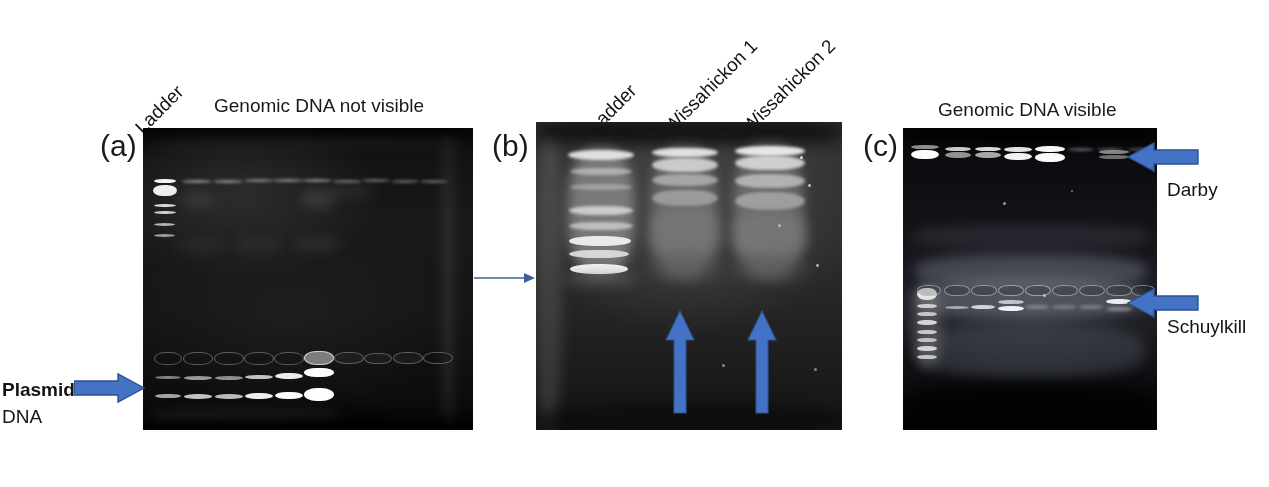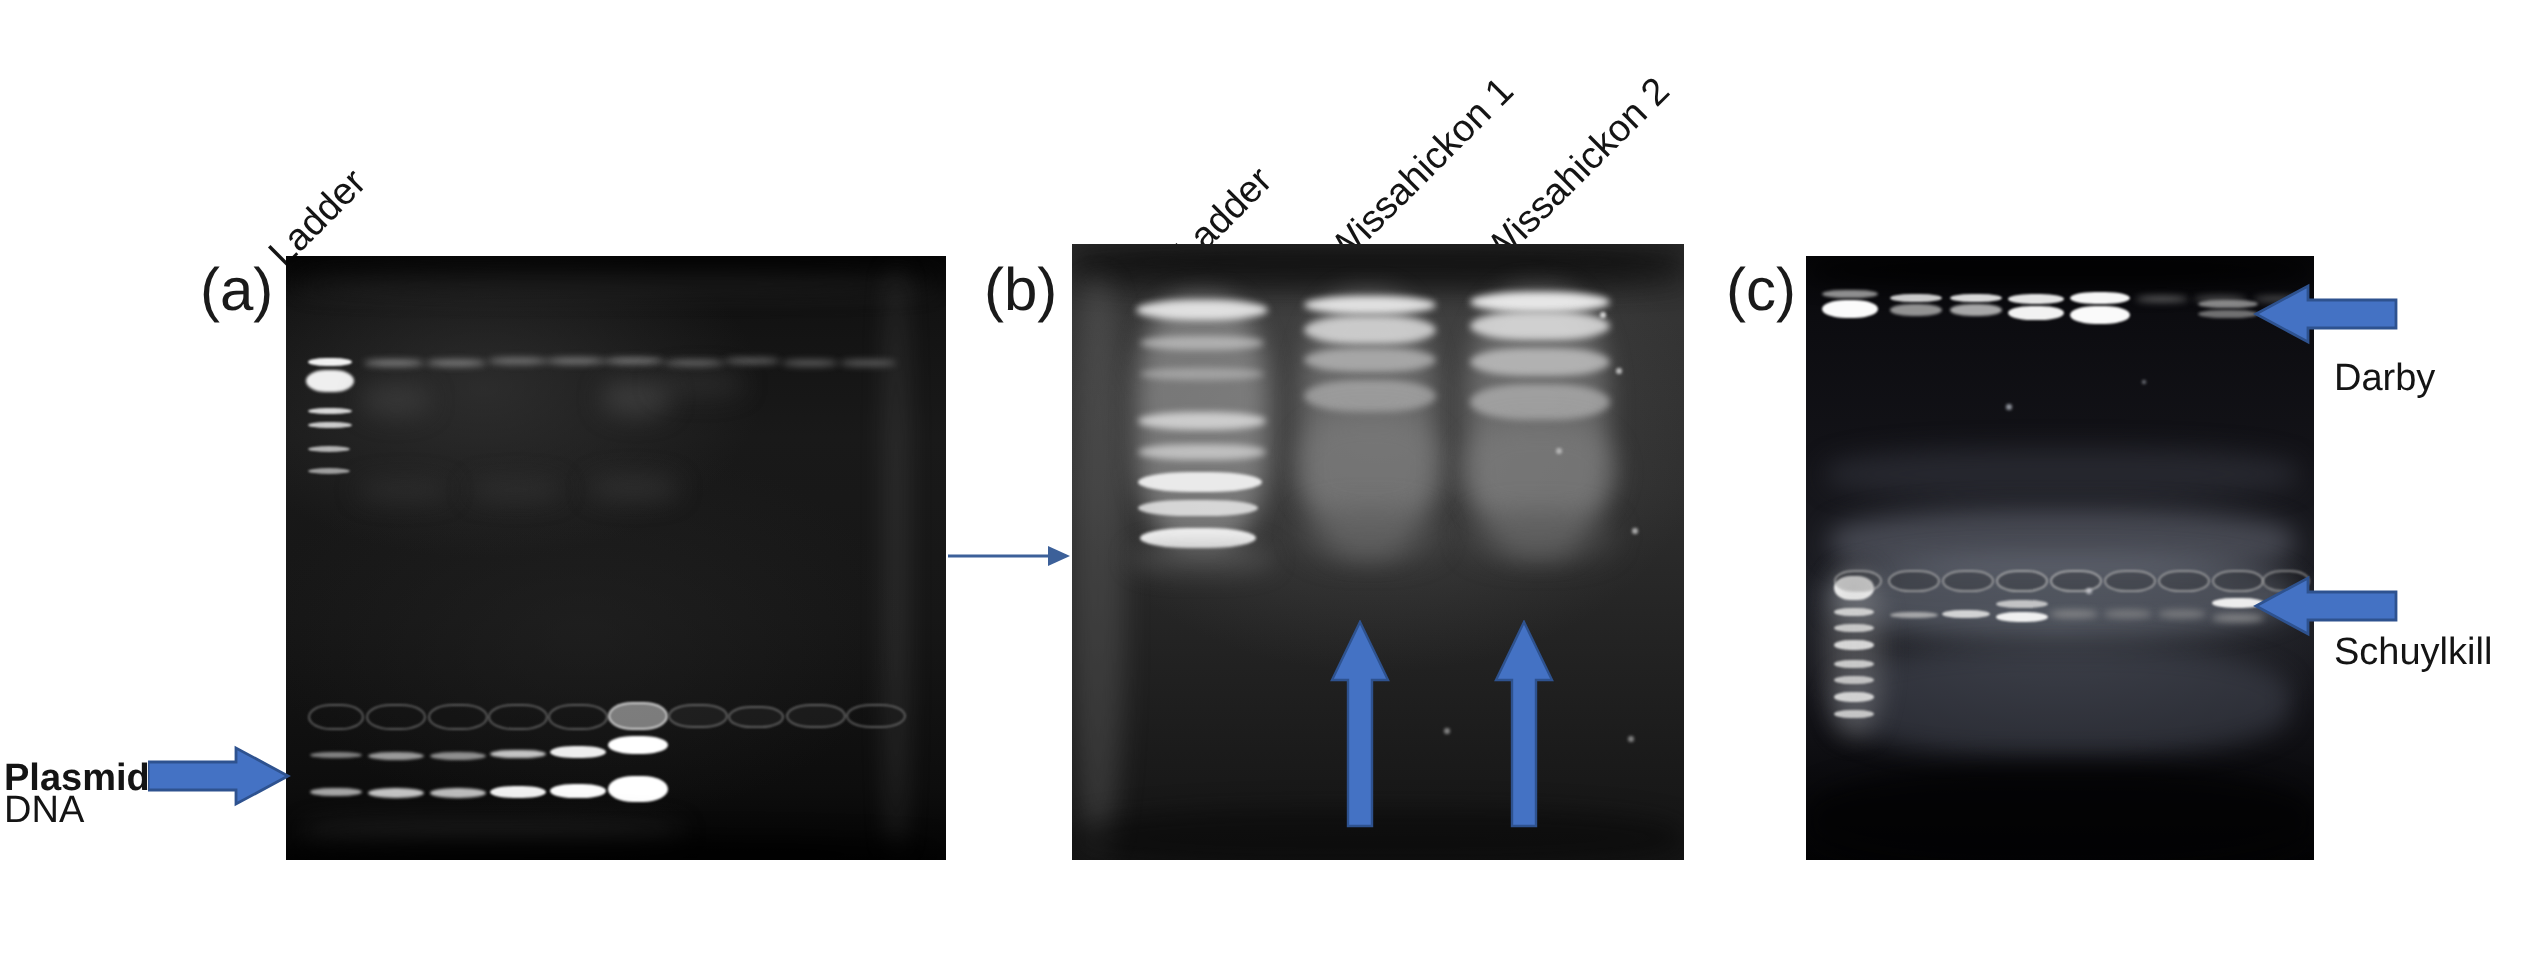--- a/index.html
+++ b/index.html
@@ -104,20 +104,21 @@
   .arrow { position: absolute; }
   .thin-arrow { position: absolute; }
 </style>
 </head>
 <body>
 
 <div id="figure">
 
   <div class="panel-letter" style="left:100px; top:131px;">(a)</div>
 
+  <div class="caption" style="left:214px; top:96px;">Genomic DNA not visible</div>
 
   <div class="lane-label" style="left:145px; top:118px;">Ladder</div>
 
   <div class="gel" id="gel-a" style="left:143px; top:128px; width:330px; height:302px;">
 
     <div class="haze" style="left:0; top:0; width:330px; height:16px; background:rgba(0,0,0,0.85);"></div>
     <div class="haze" style="left:6px; top:10px; width:318px; height:8px; background:rgba(90,90,90,0.35);"></div>
 
     <div class="haze" style="left:300px; top:6px; width:10px; height:292px; background:rgba(120,120,120,0.25);"></div>
 
@@ -173,21 +174,21 @@
 
     <div class="band sharp" style="left:161px; top:240px; width:30px; height:9px; background:#ffffff;"></div>
     <div class="band sharp" style="left:161px; top:260px; width:30px; height:13px; background:#ffffff;"></div>
 
     <div class="haze" style="left:8px; top:282px; width:190px; height:12px; background:rgba(48,48,48,0.55);"></div>
 
     <div class="haze" style="left:0; top:292px; width:330px; height:14px; background:rgba(0,0,0,0.9);"></div>
   </div>
 
   <div class="side-label" style="left:2px; top:378px;font-weight:bold;">Plasmid</div>
-  <div class="side-label" style="left:2px; top:394px;">DNA</div>
+  <div class="side-label" style="left:2px; top:405px;">DNA</div>
 
   <svg class="arrow" style="left:74px; top:372px;" width="72" height="32" viewBox="0 0 72 32">
     <polygon points="0,9 44,9 44,2 70,16 44,30 44,23 0,23" fill="#4472C4" stroke="#2E528F" stroke-width="1.4"></polygon>
   </svg>
 
   <div class="panel-letter" style="left:492px; top:131px;">(b)</div>
 
   <div class="lane-label" style="left:598px; top:117px;">Ladder</div>
   <div class="lane-label" style="left:674px; top:117px;">Wissahickon 1</div>
   <div class="lane-label" style="left:752px; top:117px;">Wissahickon 2</div>
@@ -243,20 +244,21 @@
 
   <svg class="arrow" style="left:664px; top:310px;" width="32" height="105" viewBox="0 0 32 105">
     <polygon points="16,1 30,30 22,30 22,103 10,103 10,30 2,30" fill="#4472C4" stroke="#2E528F" stroke-width="1.2"></polygon>
   </svg>
   <svg class="arrow" style="left:746px; top:310px;" width="32" height="105" viewBox="0 0 32 105">
     <polygon points="16,1 30,30 22,30 22,103 10,103 10,30 2,30" fill="#4472C4" stroke="#2E528F" stroke-width="1.2"></polygon>
   </svg>
 
   <div class="panel-letter" style="left:863px; top:131px;">(c)</div>
 
+  <div class="caption" style="left:938px; top:100px;">Genomic DNA visible</div>
 
   <div class="gel" id="gel-c" style="left:903px; top:128px; width:254px; height:302px;">
 
     <div class="haze" style="left:0; top:0; width:254px; height:14px; background:rgba(0,0,0,0.9);"></div>
 
     <div class="band sharp" style="left:8px;  top:22px; width:28px; height:9px; background:#fbfbfb;"></div>
     <div class="band" style="left:8px;  top:17px; width:28px; height:4px; background:rgba(200,200,200,0.7);"></div>
 
     <div class="band sharp" style="left:42px; top:19px; width:26px; height:4px; background:rgba(225,225,225,0.9);"></div>
     <div class="band" style="left:42px; top:24px; width:26px; height:6px; background:rgba(180,180,180,0.8);"></div>

